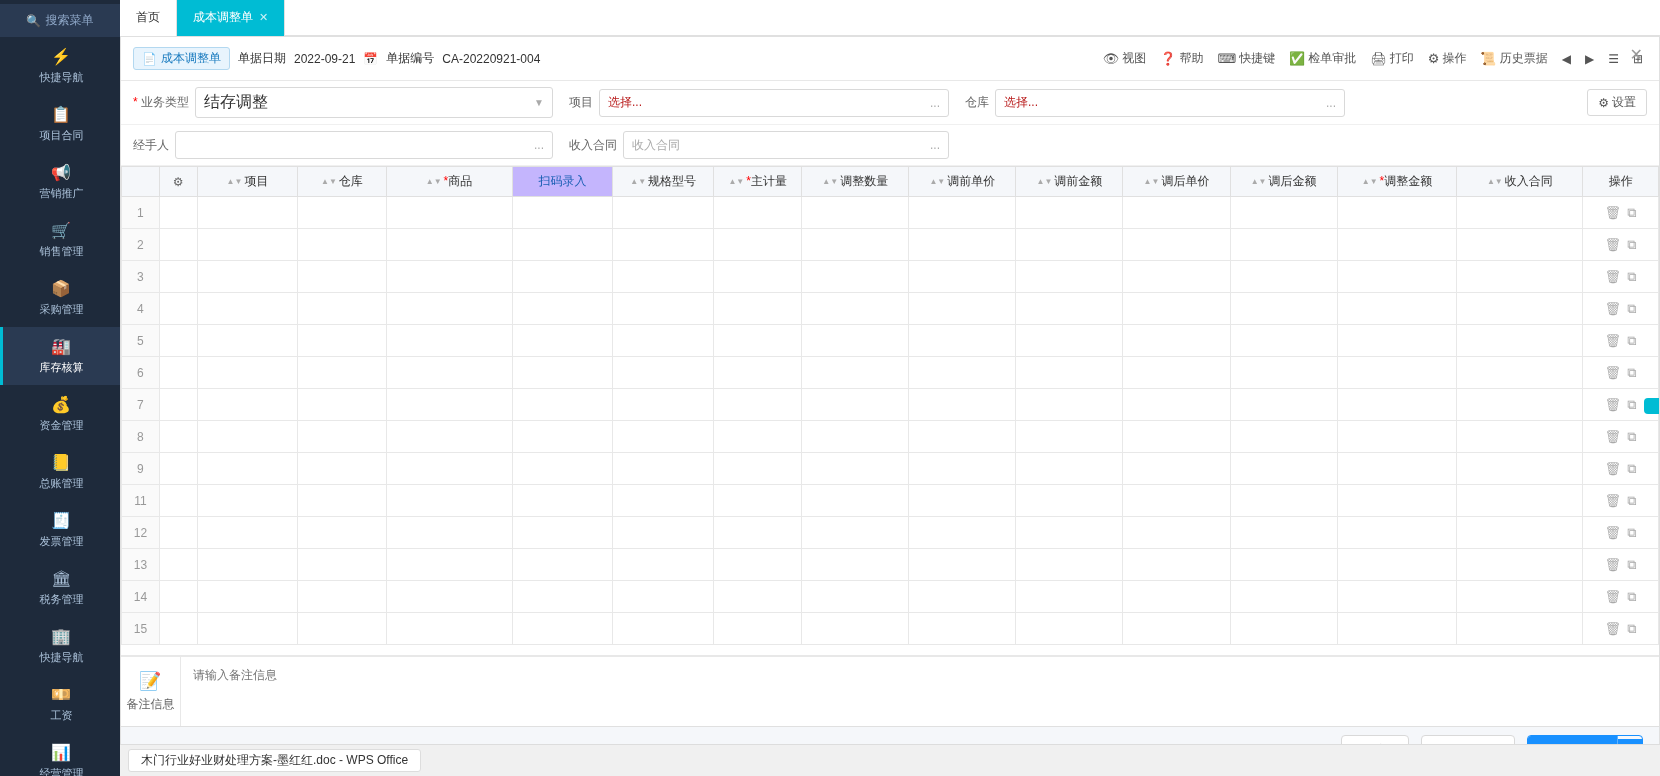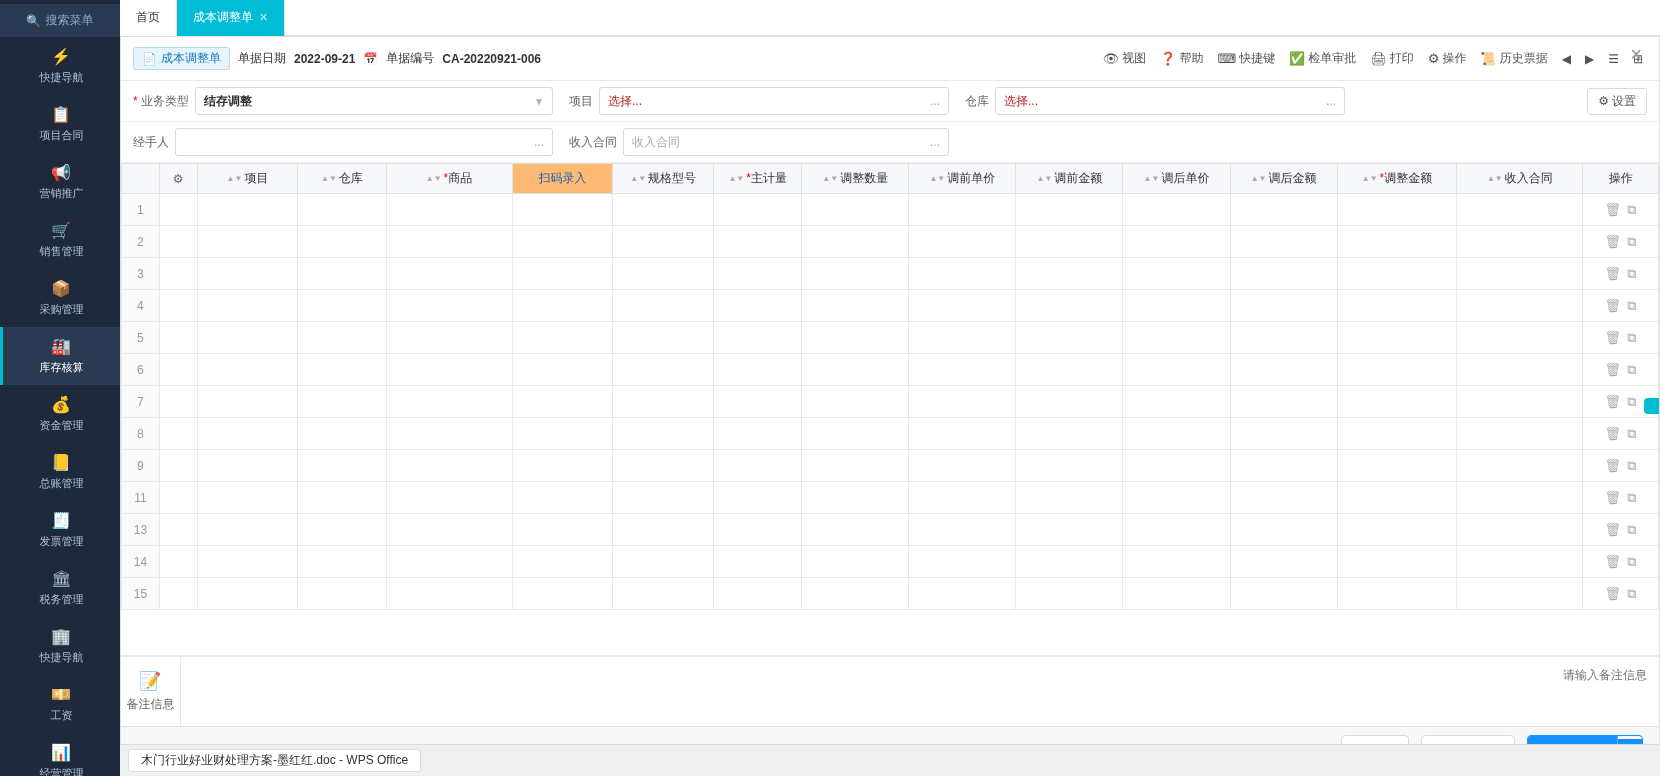--- a/index.html
+++ b/index.html
@@ -107,21 +107,21 @@
       border: 1px solid #b3d8f0;
       color: #1a7bbf;
       padding: 2px 8px;
       border-radius: 3px;
       font-size: 12px;
       display: flex;
       align-items: center;
       gap: 4px;
     }
     .toolbar-label { color: #333; font-size: 12px; }
-    .toolbar-value { color: #333; font-size: 12px; font-weight: 700; text-align: right; }
+    .toolbar-value { color: #333; font-size: 12px; font-weight: 400; text-align: right; }
     .toolbar-right {
       margin-left: auto;
       display: flex;
       align-items: center;
       gap: 6px;
     }
     .toolbar-btn {
       display: flex;
       align-items: center;
       gap: 3px;
@@ -159,21 +159,21 @@
       background: #fff;
       color: #333;
       display: flex;
       align-items: center;
       justify-content: space-between;
       cursor: pointer;
       min-height: 28px;
       gap: 4px;
     }
     .field-placeholder { color: #b91c1c; font-size: 12px; }
-    .field-text { color: #333; font-size: 12px; font-weight: bold; }
+    .field-text { color: #333; font-size: 16px; }
     .chevron { color: #aaa; font-size: 10px; }
     .ellipsis-btn { color: #aaa; font-size: 12px; cursor: pointer; }
 
     
     .table-container {
       flex: 1;
       overflow-y: auto;
       overflow-x: auto;
       border-bottom: 1px solid #e8e8e8;
     }
@@ -198,21 +198,21 @@
     thead th .col-sort {
       display: inline-flex;
       flex-direction: column;
       font-size: 8px;
       color: #aaa;
       vertical-align: middle;
       margin-right: 2px;
       line-height: 1;
     }
     thead th.highlight {
-      background: #fdba74;
+      background: #c4b5fd;
       color: #1a5fb4;
     }
     tbody tr {
       background: #fff;
     }
     tbody td {
       border: 1px solid #e8e8e8;
       padding: 4px 4px;
       text-align: center;
       color: #333;
@@ -254,21 +254,20 @@
     .remarks-icon { font-size: 18px; color: #555; }
     .remarks-input {
       flex: 1;
       border: none;
       outline: none;
       padding: 10px 12px;
       font-size: 12px;
       color: #999;
       resize: none;
       background: #fff;
-      text-align: right;
     }
 
     
     .bottom-bar {
       display: flex;
       align-items: center;
       justify-content: flex-end;
       padding: 8px 16px;
       border-top: 1px solid #e0e0e0;
       background: #f5f7fa;
@@ -447,21 +446,21 @@
 
     <div class="top-toolbar">
       <div class="toolbar-badge">
         <span>📄</span>
         <span>成本调整单</span>
       </div>
       <span class="toolbar-label">单据日期</span>
       <span class="toolbar-value">2022-09-21</span>
       <span style="cursor:pointer;color:#999">📅</span>
       <span class="toolbar-label">单据编号</span>
-      <span class="toolbar-value">CA-20220921-006</span>
+      <span class="toolbar-value">CA-20220921-004</span>
 
       <div class="toolbar-right">
         <div class="toolbar-btn">
           <span class="icon">👁</span>
           <span>视图</span>
         </div>
         <div class="toolbar-btn">
           <span class="icon">❓</span>
           <span>帮助</span>
         </div>
@@ -840,20 +839,43 @@
               <td></td>
               <td></td>
               <td>
                 <div class="action-cell">
                   <span class="action-icon">🗑</span>
                   <span class="action-icon">⧉</span>
                 </div>
               </td>
             </tr>
             <tr>
+              <td class="row-num">12</td>
+              <td></td>
+              <td></td>
+              <td></td>
+              <td></td>
+              <td></td>
+              <td></td>
+              <td></td>
+              <td></td>
+              <td></td>
+              <td></td>
+              <td></td>
+              <td></td>
+              <td></td>
+              <td></td>
+              <td>
+                <div class="action-cell">
+                  <span class="action-icon">🗑</span>
+                  <span class="action-icon">⧉</span>
+                </div>
+              </td>
+            </tr>
+            <tr>
               <td class="row-num">13</td>
               <td></td>
               <td></td>
               <td></td>
               <td></td>
               <td></td>
               <td></td>
               <td></td>
               <td></td>
               <td></td>

